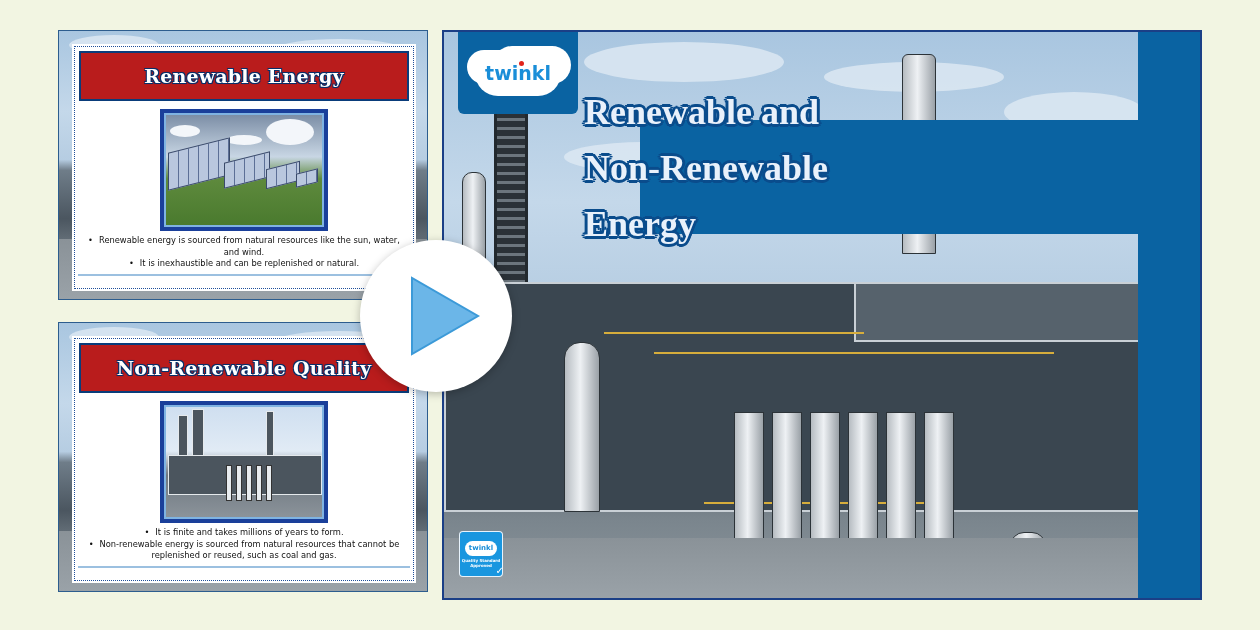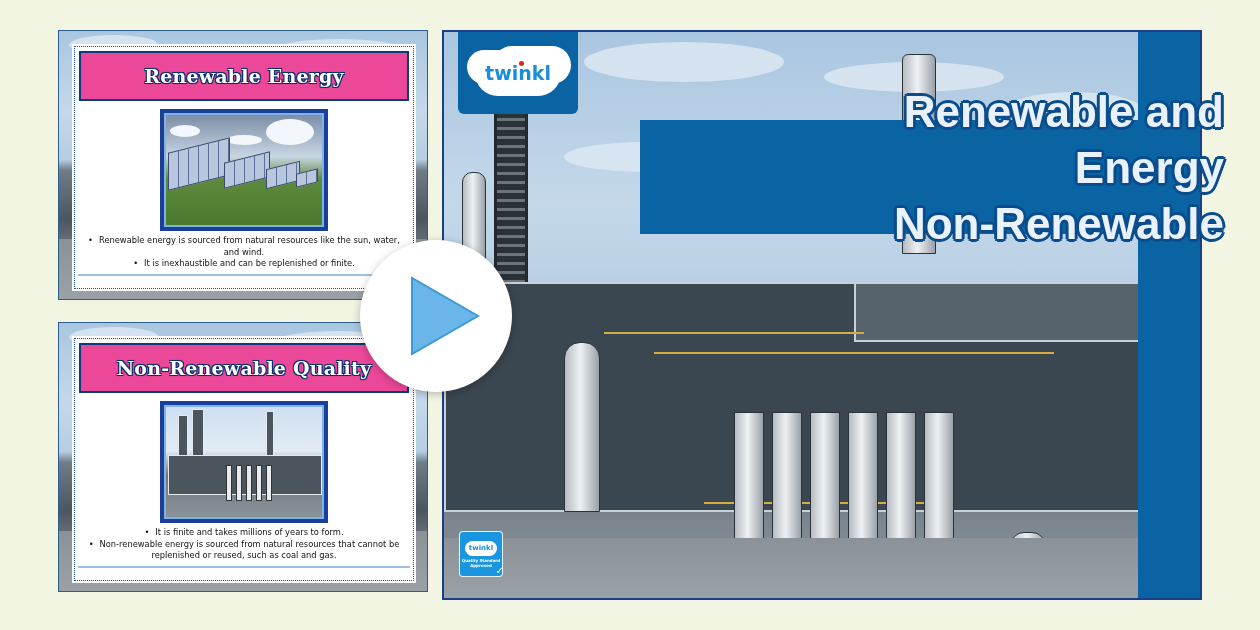--- a/index.html
+++ b/index.html
@@ -67,21 +67,21 @@
       box-shadow: 0 0 0 2px #ffffff;
     }
     .thumb .card .inner-line {
       position: absolute; left: 3px; right: 3px; bottom: 12px;
       border-bottom: 2px solid #9cc0e0;
     }
     .thumb .banner {
       position: absolute;
       left: 4px; right: 4px; top: 4px;
       height: 50px;
-      background: #ec4899;
+      background: #b91c1c;
       border: 2px solid #0a3c7a;
       display: flex; align-items: center; justify-content: center;
     }
     .thumb .banner span {
       font-family: "DejaVu Serif", serif;
       font-weight: bold;
       font-size: 19px;
       color: #ffffff;
       text-shadow: 0 0 2px #08306a, 1px 1px 0 #08306a, -1px -1px 0 #08306a, 1px -1px 0 #08306a, -1px 1px 0 #08306a;
       letter-spacing: 0.2px;
@@ -180,24 +180,24 @@
     .main .title-box {
       position: absolute;
       left: 196px; top: 88px;
       width: 500px; height: 114px;
       background: #0a63a2;
     }
     .main .title {
       position: absolute;
       left: 140px; top: 52px;
       width: 640px;
-      text-align: right;
-      font-family: Liberation Sans, sans-serif;
+      text-align: left;
+      font-family: Liberation Serif, serif;
       font-weight: bold;
-      font-size: 44px;
+      font-size: 36px;
       line-height: 56px;
       color: #e9f1fb;
       text-shadow:
         3px 0 0 #0a4c8c, -3px 0 0 #0a4c8c, 0 3px 0 #0a4c8c, 0 -3px 0 #0a4c8c,
         2px 2px 0 #0a4c8c, -2px -2px 0 #0a4c8c, 2px -2px 0 #0a4c8c, -2px 2px 0 #0a4c8c;
     }
     .main .title div { white-space: nowrap; }
 
     .badge {
       position: absolute;
@@ -253,21 +253,21 @@
         <div class="cloud2" style="left:100px;top:4px;width:48px;height:26px;"></div>
         <div class="cloud2" style="left:60px;top:20px;width:36px;height:10px;"></div>
         <div class="panel" style="left:2px;top:30px;width:62px;height:38px;"></div>
         <div class="panel" style="left:58px;top:42px;width:46px;height:26px;"></div>
         <div class="panel" style="left:100px;top:50px;width:34px;height:20px;"></div>
         <div class="panel" style="left:130px;top:56px;width:22px;height:14px;"></div>
       </div>
     </div>
     <ul class="bullets">
       <li>Renewable energy is sourced from natural resources like the sun, water, and wind.</li>
-      <li>It is inexhaustible and can be replenished or finite.</li>
+      <li>It is inexhaustible and can be replenished or natural.</li>
     </ul>
     <div class="inner-line"></div>
   </div>
 </div>
 
 <div class="thumb t2">
   <div class="scene" style="left:0;top:0;width:100%;height:100%;">
     <div class="cloud" style="left:10px;top:4px;width:90px;height:20px;"></div>
     <div class="cloud" style="left:220px;top:8px;width:120px;height:18px;"></div>
     <div class="ground" style="height:60px;"></div>
@@ -329,22 +329,22 @@
   <div class="logo-tab">
     <div class="logo-cloud">
       <div class="logo-dot"></div>
       <span>twinkl</span>
     </div>
   </div>
 
   <div class="title-box"></div>
   <div class="title">
     <div>Renewable and</div>
+    <div>Non-Renewable</div>
     <div>Energy</div>
-    <div>Non-Renewable</div>
   </div>
 
   <div class="badge">
     <div class="bcloud">twinkl</div>
     <div class="btext">Quality Standard Approved</div>
     <span class="check">✓</span>
   </div>
 </div>
 
 <div class="play">

